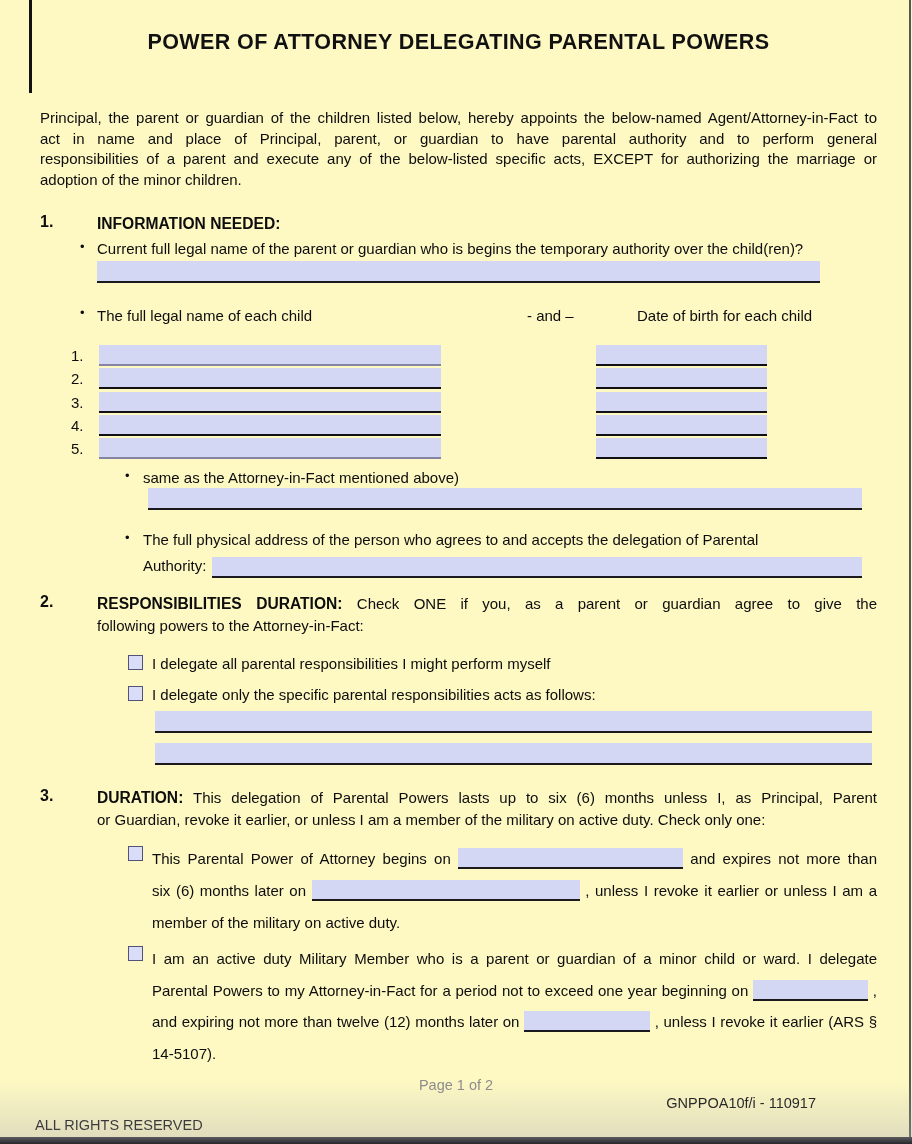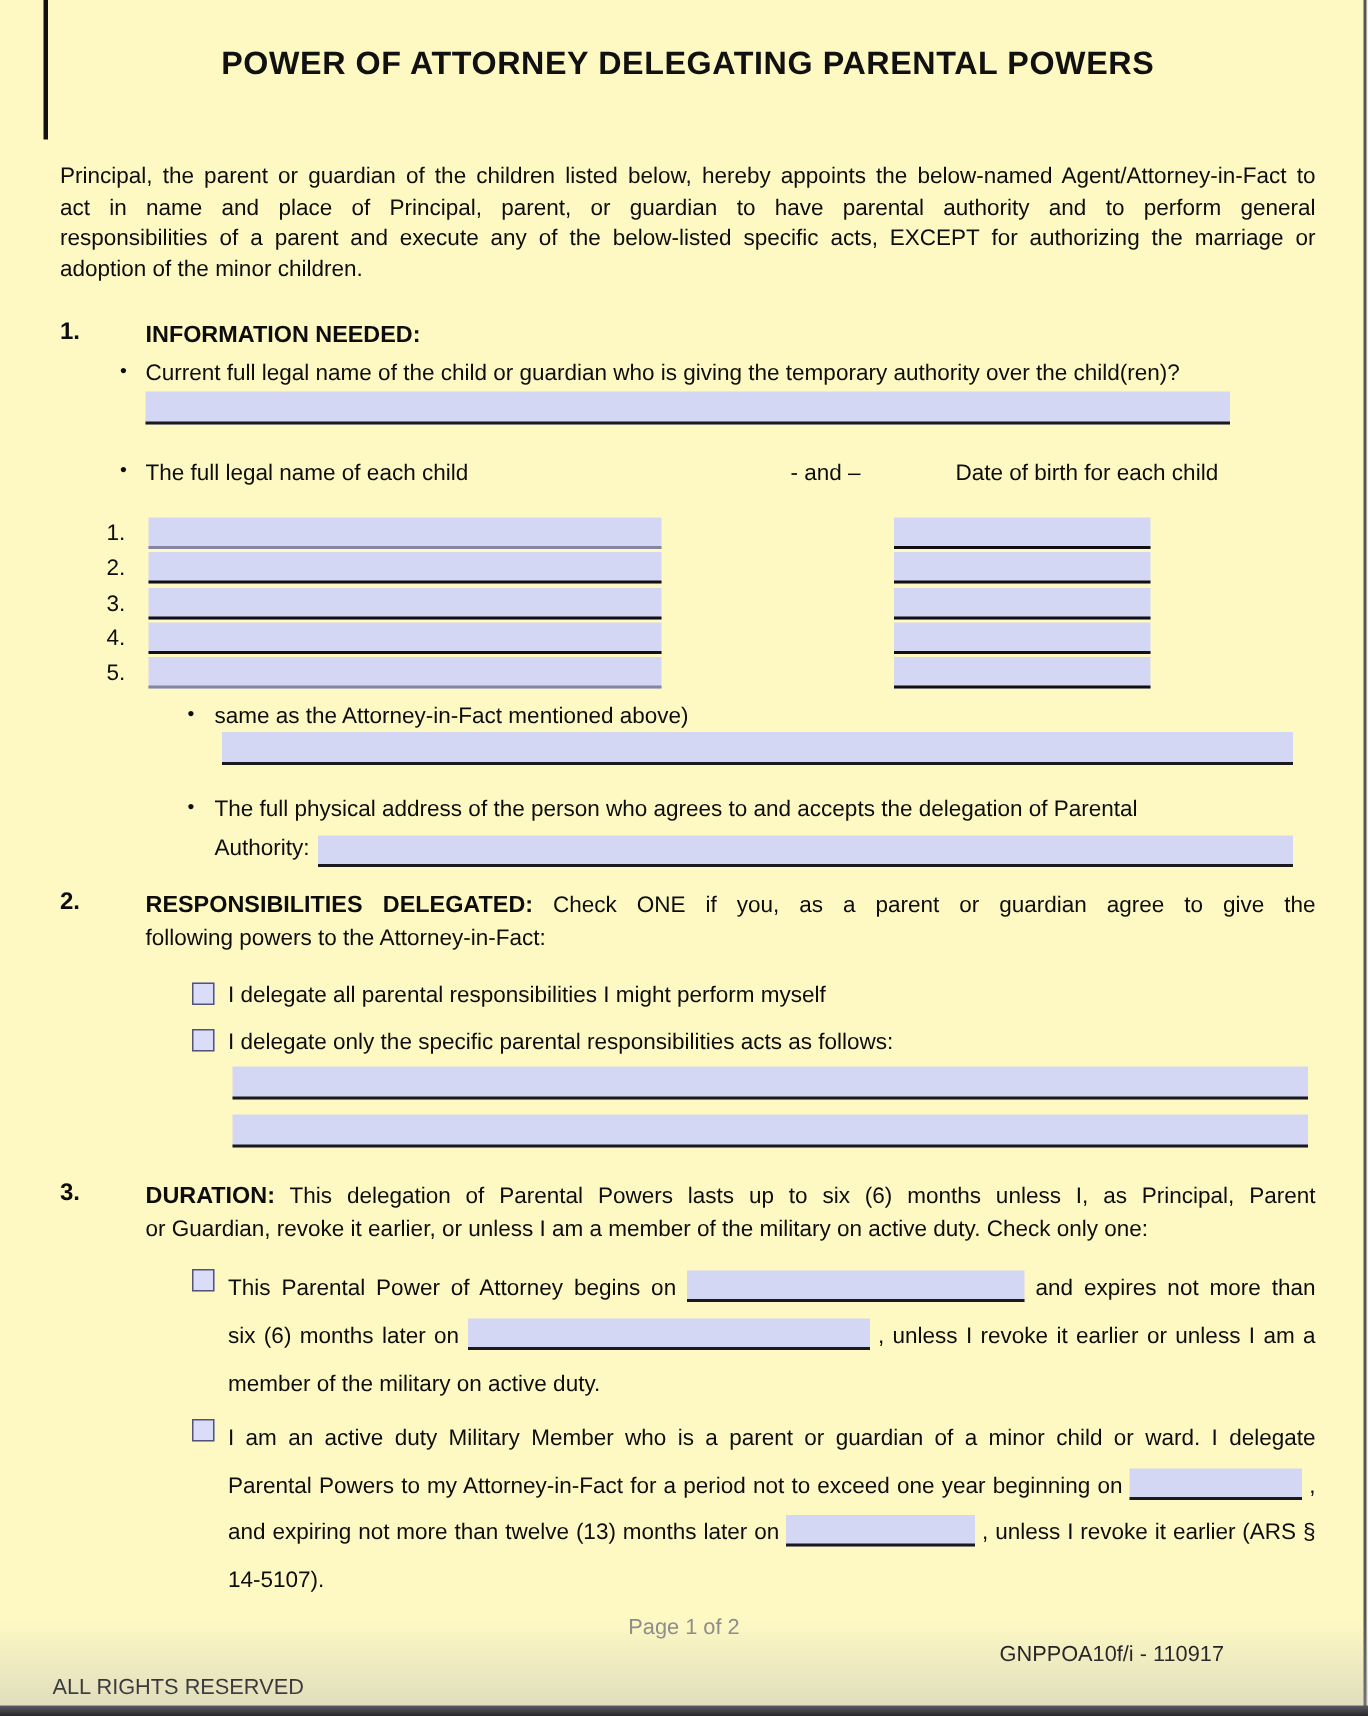--- a/index.html
+++ b/index.html
@@ -130,21 +130,21 @@
       <div class="ln">adoption of the minor children.</div>
     </div>
 
     <div class="sec" style="margin-top:23px">
       <span class="sec-num">1.</span>
       <div class="ln"><b>INFORMATION NEEDED:</b></div>
     </div>
 
     <div class="bullet1" style="margin-top:4px">
       <span class="dot">•</span>
-      <span>Current full legal name of the child or guardian who is giving the temporary authority over the child(ren)?</span>
+      <span>Current full legal name of the parent or guardian who is begins the temporary authority over the child(ren)?</span>
     </div>
     <div class="field field-principal"></div>
 
     <div class="kids-header">
       <span class="dot">•</span>
       <span class="kh-name">The full legal name of each child</span>
       <span class="kh-sep">- and –</span>
       <span class="kh-dob">Date of birth for each child</span>
     </div>
 
@@ -192,21 +192,21 @@
       <div class="ln">The full physical address of the person who agrees to and accepts the delegation of Parental</div>
       <div class="addr-line2">
         <span class="addr-label">Authority:</span>
         <div class="addr-field"></div>
       </div>
     </div>
 
     <div class="sec sec2">
       <span class="sec-num">2.</span>
       <div class="ln jline">
-        <b>RESPONSIBILITIES DELEGATED:</b>
+        <b>RESPONSIBILITIES DURATION:</b>
         <span>Check ONE if you, as a parent or guardian agree to give the</span>
       </div>
       <div class="ln">following powers to the Attorney-in-Fact:</div>
     </div>
 
     <div class="opt-row opt1">
       <div class="checkbox"></div>
       <span>I delegate all parental responsibilities I might perform myself</span>
     </div>
     <div class="opt-row opt2">
@@ -242,21 +242,21 @@
 
     <div class="check-para cp2">
       <div class="checkbox"></div>
       <div class="ln jline">I am an active duty Military Member who is a parent or guardian of a minor child or ward. I delegate</div>
       <div class="ln jline">
         <span>Parental Powers to my Attorney-in-Fact for a period not to exceed one year beginning on</span>
         <span class="ifield f-mil-begin"></span>
         <span>,</span>
       </div>
       <div class="ln jline">
-        <span>and expiring not more than twelve (13) months later on</span>
+        <span>and expiring not more than twelve (12) months later on</span>
         <span class="ifield f-mil-expire"></span>
         <span>, unless I revoke it earlier (ARS §</span>
       </div>
       <div class="ln">14-5107).</div>
     </div>
   </div>
 
   <div class="page-num">Page 1 of 2</div>
   <div class="doc-code">GNPPOA10f/i - 110917</div>
   <div class="rights">ALL RIGHTS RESERVED</div>

